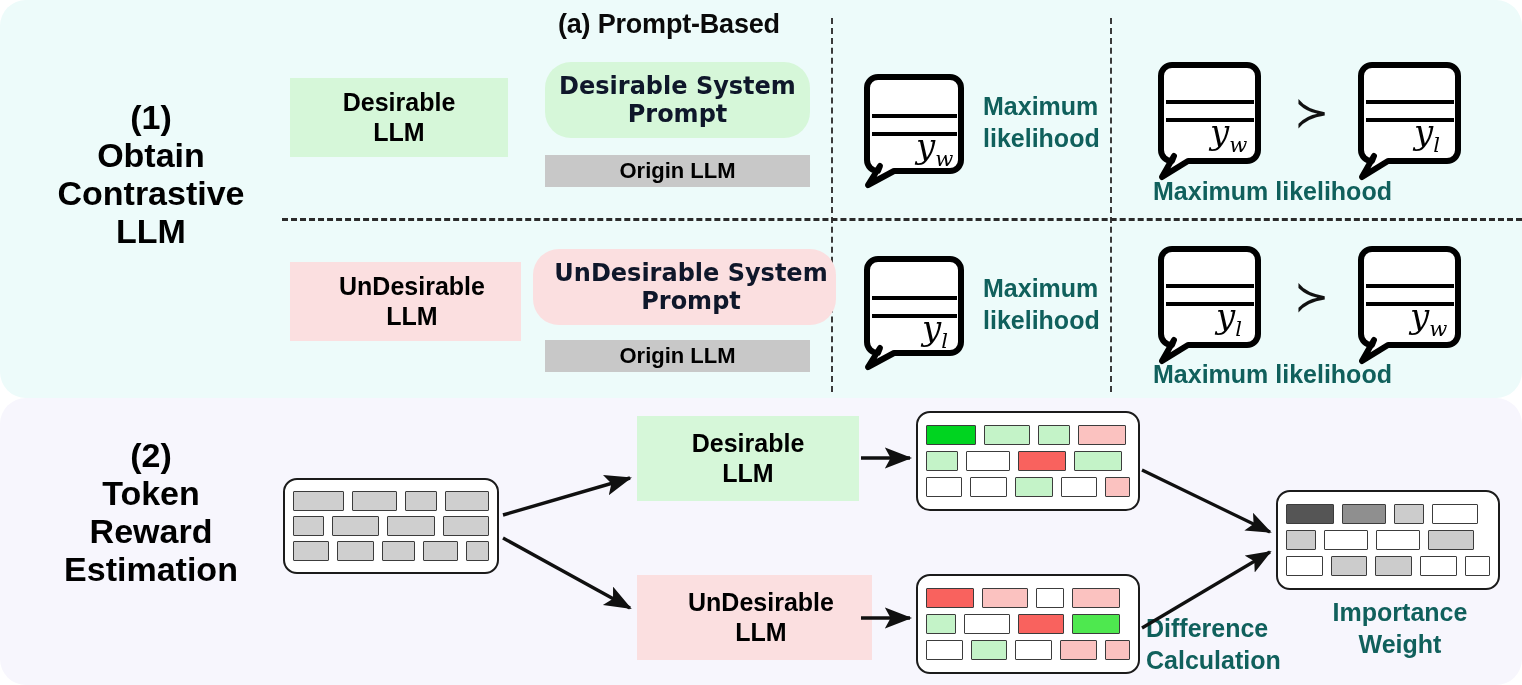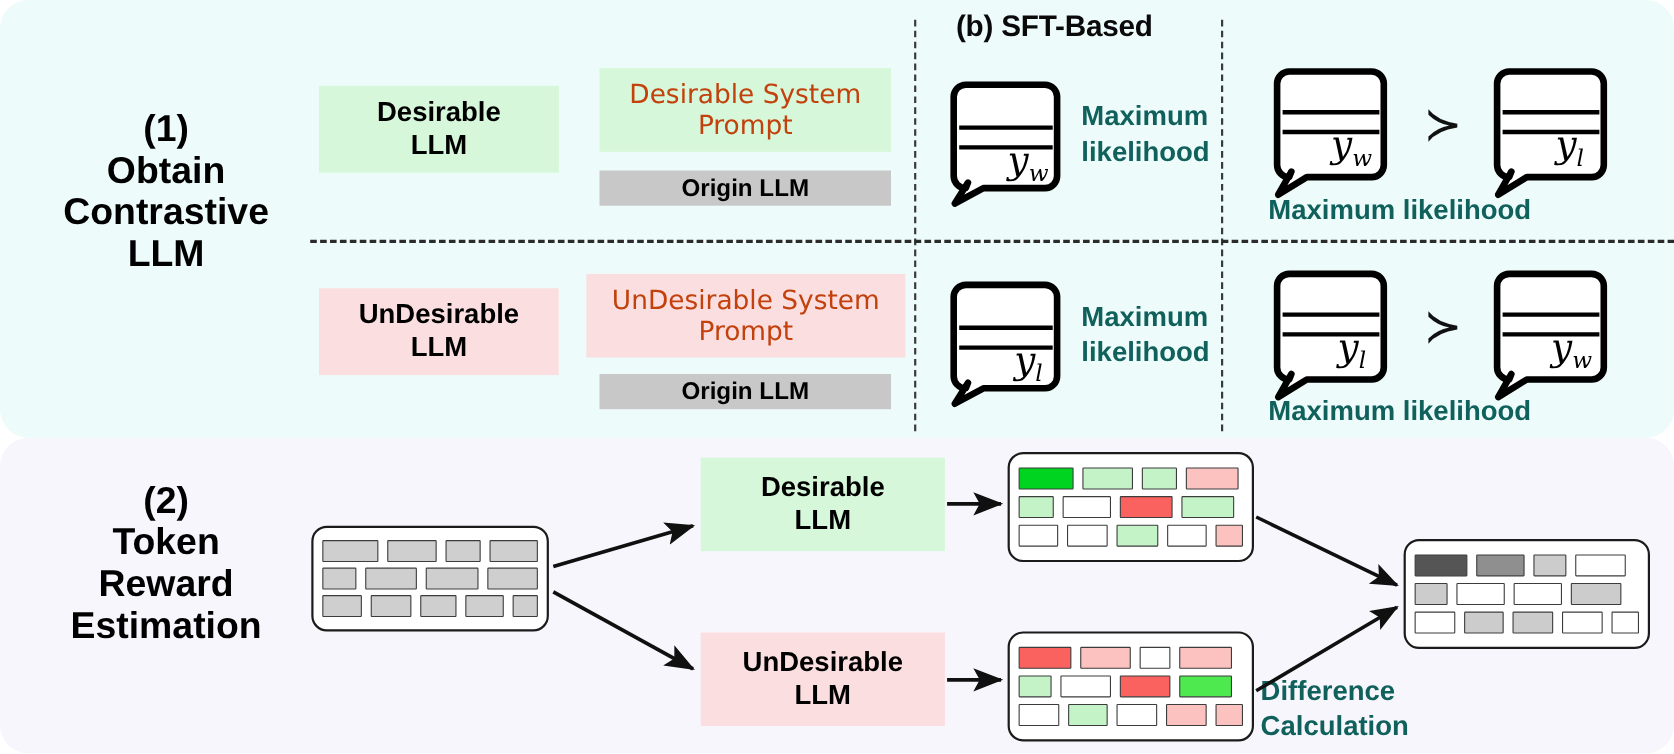--- a/index.html
+++ b/index.html
@@ -29,24 +29,24 @@
     font-size:34px;
   }
   .teal{color:#10605c;font-weight:bold;}
 
   
   .chip{
     position:absolute;display:flex;align-items:center;justify-content:center;
     text-align:center;line-height:1.18;
   }
   .chip.green{background:#d6f7d9;}
-  .chip.pink{background:#fbdfe0;}
+  .chip.pink{background:#fbdfe0;padding-left:13px;}
   .chip.grey{background:#c8c8c8;}
   .chip.bold{font-weight:bold;color:#000000;}
-  .chip.light{font-weight:normal;color:#c2410c;font-family:"DejaVu Sans",sans-serif;}
+  .chip.light{font-weight:bold;color:#0f172a;font-family:"DejaVu Sans",sans-serif;border-radius:26px;}
 
   
   .bubble{position:absolute;}
   .bubble svg{display:block;overflow:visible;}
   .ylab{
     position:absolute;font-family:"DejaVu Serif",serif;font-style:italic;
     color:#000;white-space:pre;
   }
   .ylab sub{font-size:0.62em;font-style:italic;}
 
@@ -64,21 +64,21 @@
   #arrows{position:absolute;left:0;top:0;width:1522px;height:685px;pointer-events:none;}
 </style>
 </head>
 <body>
 
 <div id="stage">
 
   <div class="panel" id="panel-obtain"></div>
   <div class="panel" id="panel-token"></div>
 
-  <div class="txt hdr" style="left:869px;top:9px;">(b) SFT-Based</div>
+  <div class="txt hdr" style="left:558px;top:9px;">(a) Prompt-Based</div>
 
   <div class="vdash" id="vd1" style="left:831px;top:18px;height:374px;"></div>
   <div class="vdash" id="vd2" style="left:1110px;top:18px;height:374px;"></div>
   <div class="hdash" id="hd1" style="left:282px;top:218px;width:1240px;"></div>
 
   <div class="txt stage-label" id="stage1-label" style="left:20px;top:98px;width:262px;">(1)<br>Obtain<br>Contrastive<br>LLM</div>
 
   <div class="chip green bold" style="left:290px;top:78px;width:218px;height:79px;font-size:25px;">Desirable<br>LLM</div>
 
   <div class="chip green light" style="left:545px;top:62px;width:265px;height:76px;font-size:24px;">Desirable  System<br>Prompt</div>
@@ -244,20 +244,21 @@
         <div class="tok" style="width: 38px; background: rgb(255, 255, 255);"></div>
         <div class="tok" style="width: 38px; background: rgb(204, 204, 204);"></div>
         <div class="tok" style="width: 38px; background: rgb(204, 204, 204);"></div>
         <div class="tok" style="width: 38px; background: rgb(255, 255, 255);"></div>
         <div class="tok" style="width: 26px; background: rgb(255, 255, 255);"></div>
       </div>
     </div>
 
   <div class="txt teal" style="left:1146px;top:612px;font-size:25px;line-height:1.28;">Difference<br>Calculation</div>
 
+  <div class="txt teal" style="left:1310px;top:596px;font-size:25px;line-height:1.28;text-align:center;width:180px;">Importance<br>Weight</div>
 
   <svg id="arrows">
     <defs>
       <marker id="ah" markerWidth="9" markerHeight="9" refX="7.4" refY="3.1" orient="auto" markerUnits="strokeWidth">
         <path d="M0,0 L8,3.1 L0,6.2 L1.7,3.1 z" fill="#101010"></path>
       </marker>
     </defs>
 
     <line x1="503" y1="515" x2="630" y2="478" stroke="#101010" stroke-width="3.4" marker-end="url(#ah)"></line>
     <line x1="503" y1="538" x2="630" y2="608" stroke="#101010" stroke-width="3.4" marker-end="url(#ah)"></line>

